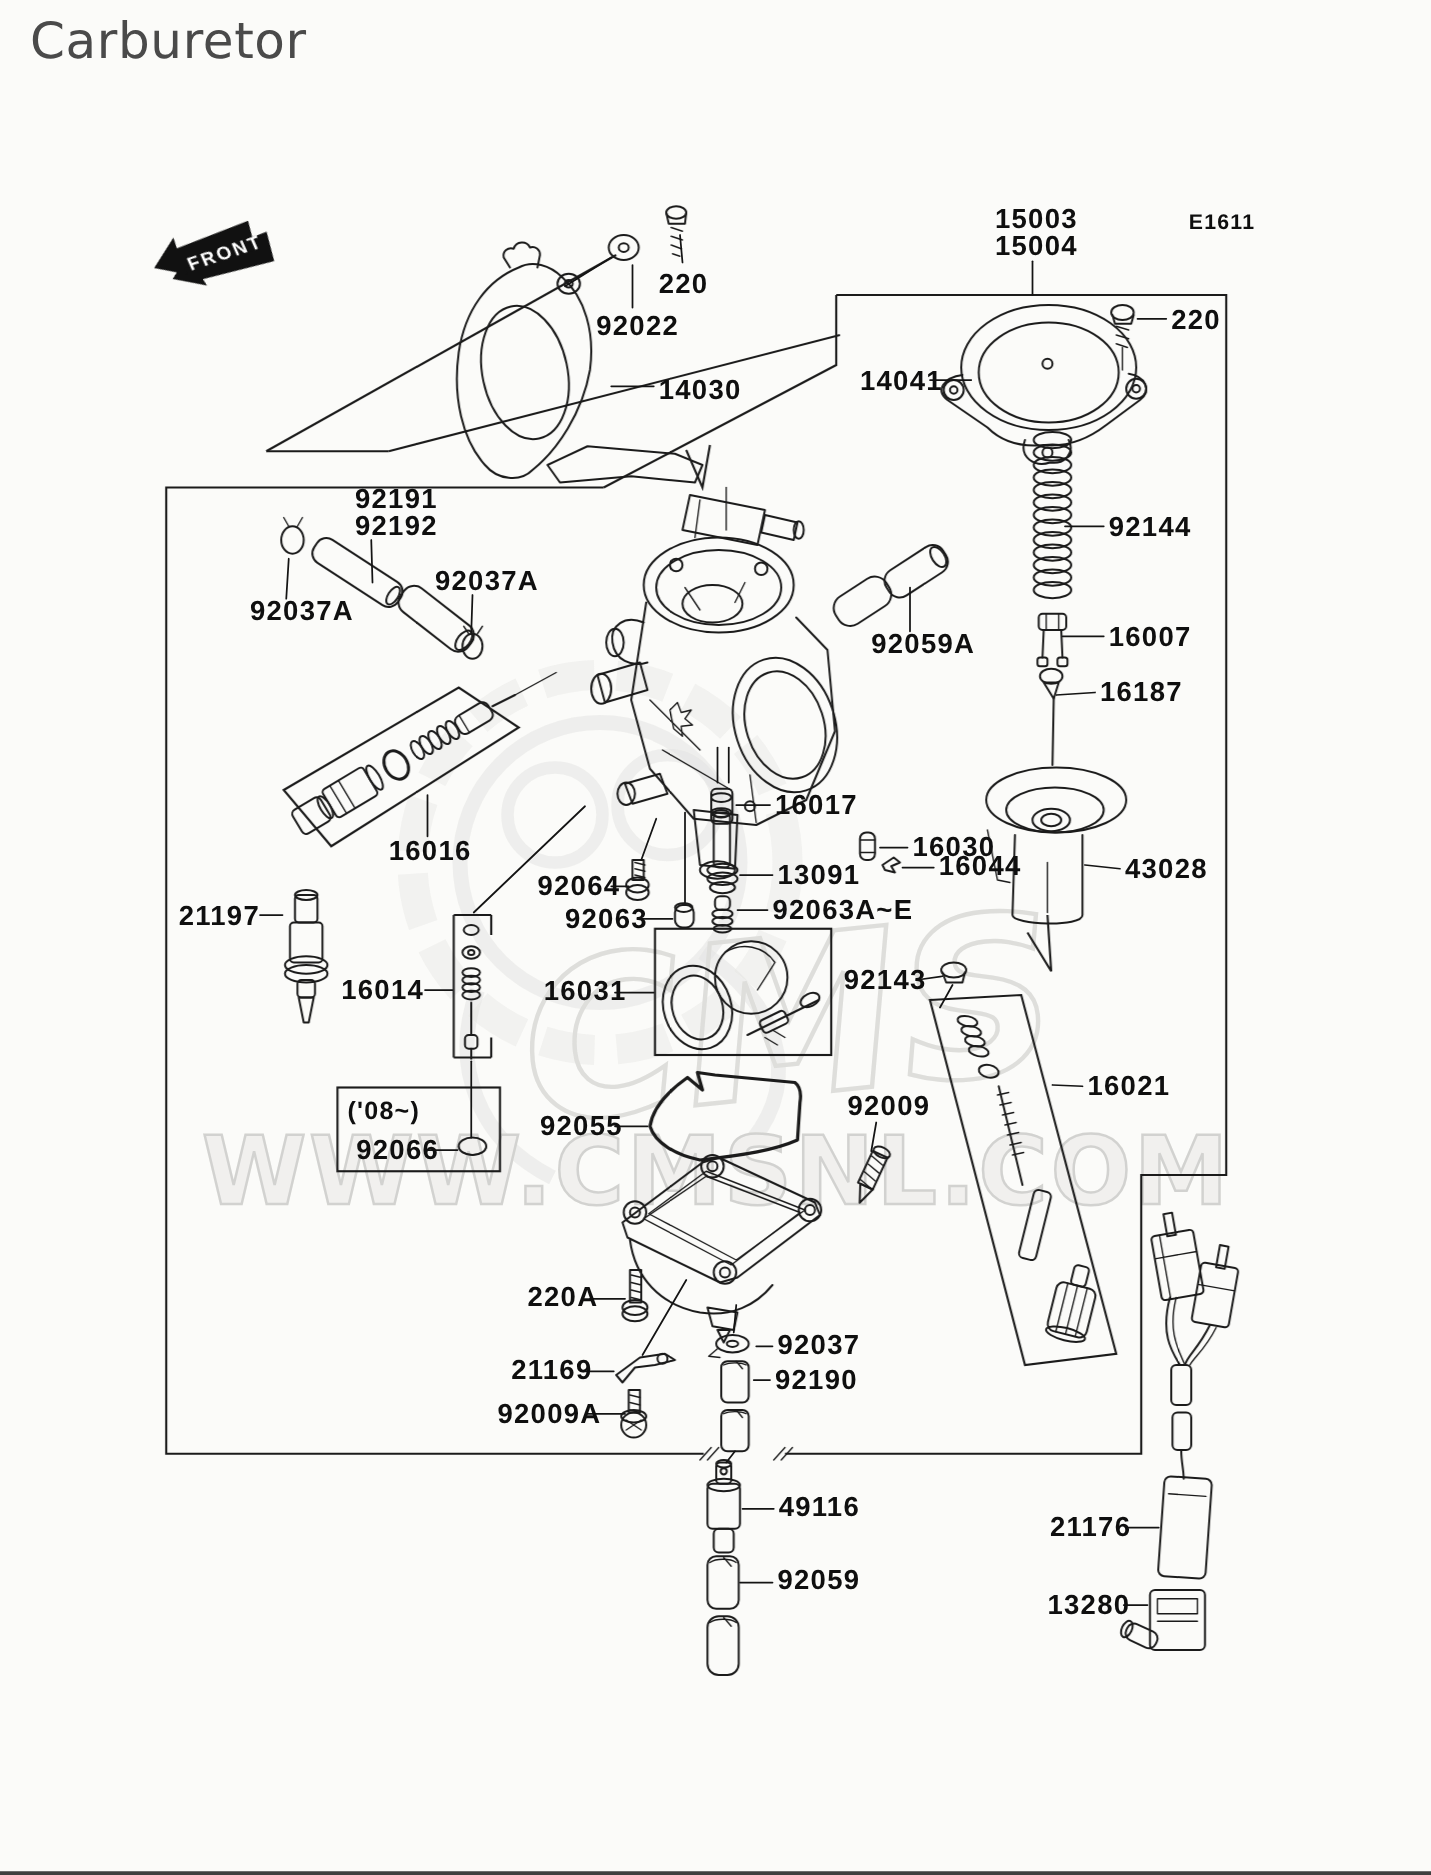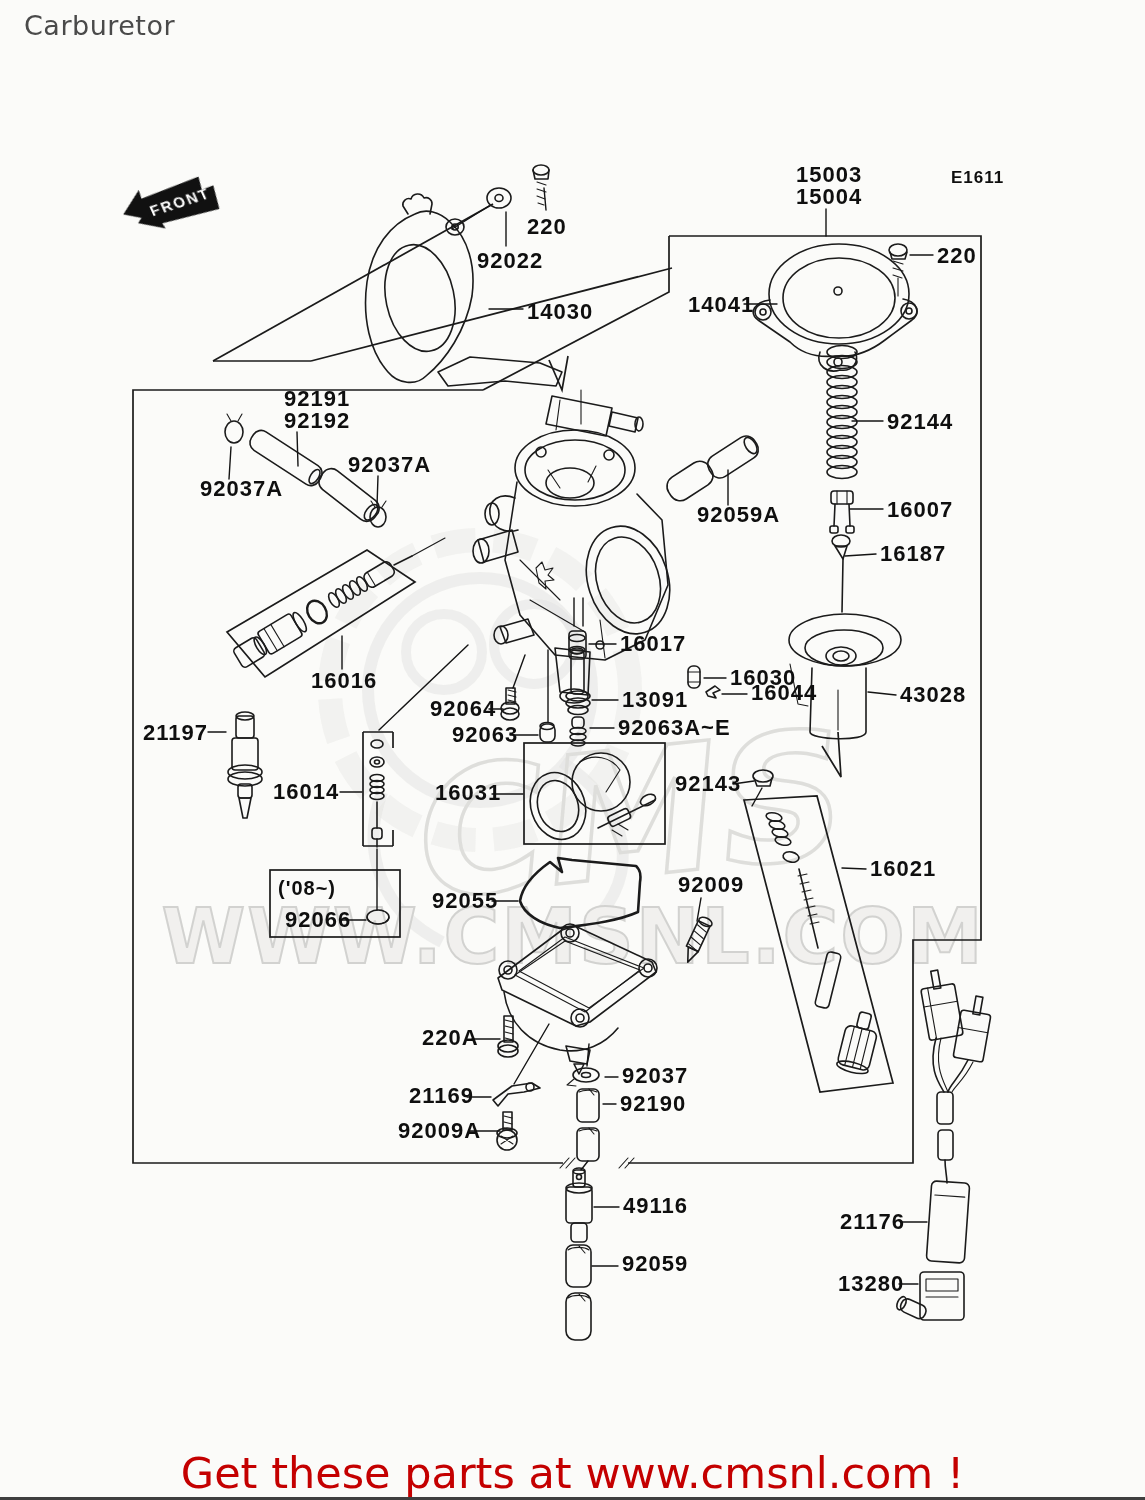--- a/index.html
+++ b/index.html
@@ -1,18 +1,18 @@
 <!DOCTYPE html>
 <html><head>
 <meta charset="utf-8">
 <style>
   html,body{margin:0;padding:0;background:#e8e8e8;}
   .page{position:relative;width:1145px;height:1500px;margin:0 auto;background:#fbfbf9;overflow:hidden;
         font-family:"Liberation Sans",sans-serif;}
-  .page-title{position:absolute;top:10px;left:24px;font-size:27px;color:#4a4a4a;
+  .page-title{position:absolute;top:10px;left:24px;font-size:40px;color:#4a4a4a;
               font-family:"DejaVu Sans",sans-serif;letter-spacing:.5px;}
   .diagram-svg{position:absolute;top:0;left:0;}
   .banner{position:absolute;top:1448px;left:0;width:100%;text-align:center;
           font-size:43px;color:#c40000;font-family:"DejaVu Sans",sans-serif;}
   .bottom-strip{position:absolute;bottom:0;left:0;width:100%;height:3px;background:#3f3f3f;}
   
   .ln{stroke:#1b1b1b;stroke-width:1.6;fill:none;stroke-linecap:round;stroke-linejoin:round;}
   .lnthin{stroke:#1b1b1b;stroke-width:1.1;fill:none;stroke-linecap:round;}
   .box{stroke:#1b1b1b;stroke-width:1.7;fill:none;stroke-linejoin:miter;}
   .leader{stroke:#141414;stroke-width:1.4;fill:none;stroke-linecap:round;}
@@ -543,15 +543,14 @@
       <text class="lbl" x="398" y="1138">92009A</text>
       <text class="lbl" x="622" y="1083">92037</text>
       <text class="lbl" x="620" y="1111">92190</text>
       <text class="lbl" x="623" y="1213">49116</text>
       <text class="lbl" x="622" y="1271">92059</text>
       <text class="lbl" x="840" y="1229">21176</text>
       <text class="lbl" x="838" y="1291">13280</text>
     </g>
   </svg>
 
-  <div class="banner">Get these parts at www.cmsnl.com !</div>
   <div class="bottom-strip"></div>
 </div>
 
 </body></html>

